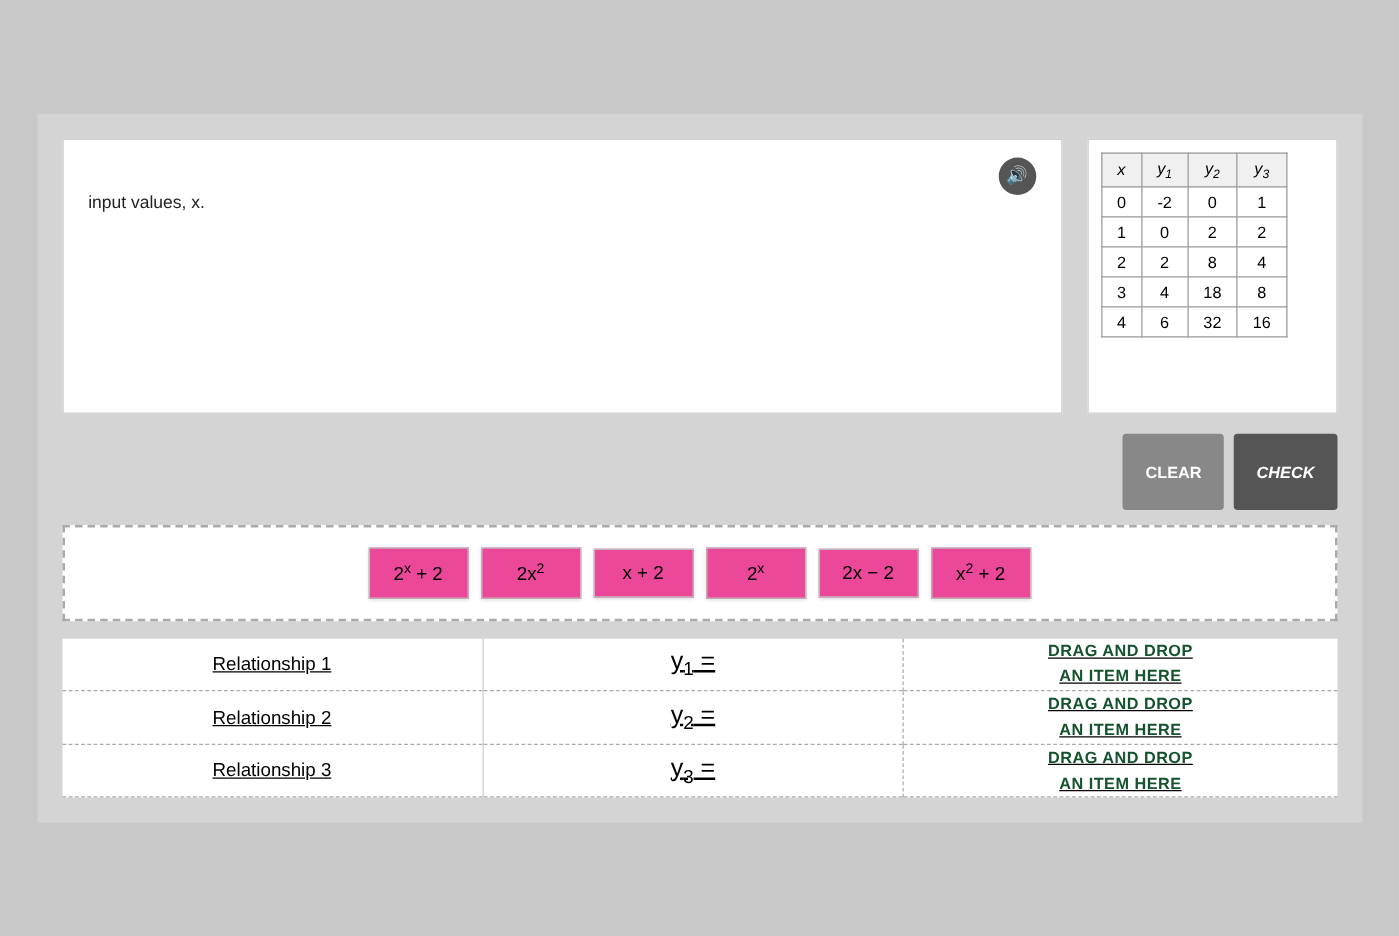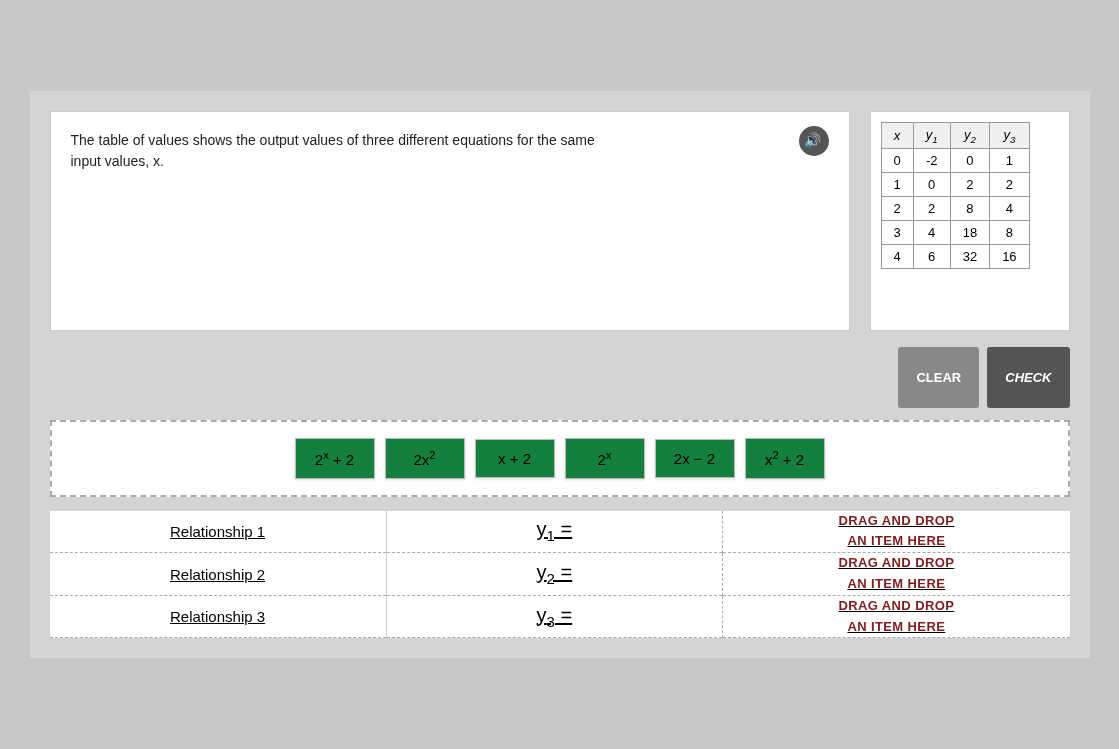--- a/index.html
+++ b/index.html
@@ -101,21 +101,21 @@
       border: 2px dashed #aaa;
       padding: 16px 20px;
       display: flex;
       gap: 10px;
       align-items: center;
       justify-content: center;
       margin-bottom: 14px;
       flex-wrap: wrap;
     }
     .drag-item {
-      background: #15803d;
+      background: #ec4899;
       border: 1px solid #bbb;
       padding: 10px 18px;
       font-size: 15px;
       cursor: grab;
       min-width: 80px;
       text-align: center;
       box-shadow: 0 1px 3px rgba(0,0,0,0.15);
     }
     
     .rel-table {
@@ -141,40 +141,39 @@
       padding: 18px 20px;
       font-size: 20px;
       width: 33%;
       text-align: center;
       border-right: 1px dashed #aaa;
     }
     .rel-cell-drop {
       padding: 14px 20px;
       font-size: 13px;
       font-weight: bold;
-      color: #7f1d1d;
+      color: #14532d;
       width: 34%;
       text-align: center;
       letter-spacing: 0.03em;
     }
     .drop-text {
       line-height: 1.6;
     }
     sup, sub { font-size: 0.75em; }
   </style>
 </head>
 <body>
 
 <div class="main-container">
 
   <div class="top-section">
     <div class="instructions">
       <div class="instructions-text">
         <span class="audio-btn">🔊</span>
-        <span>The table of values shows the output values of three different equations for the same</span>
         <br>
         <span>input values, x.</span>
         <br><br>
       </div>
     </div>
 
     <div class="table-section">
       <table class="value-table">
         <thead>
           <tr>

